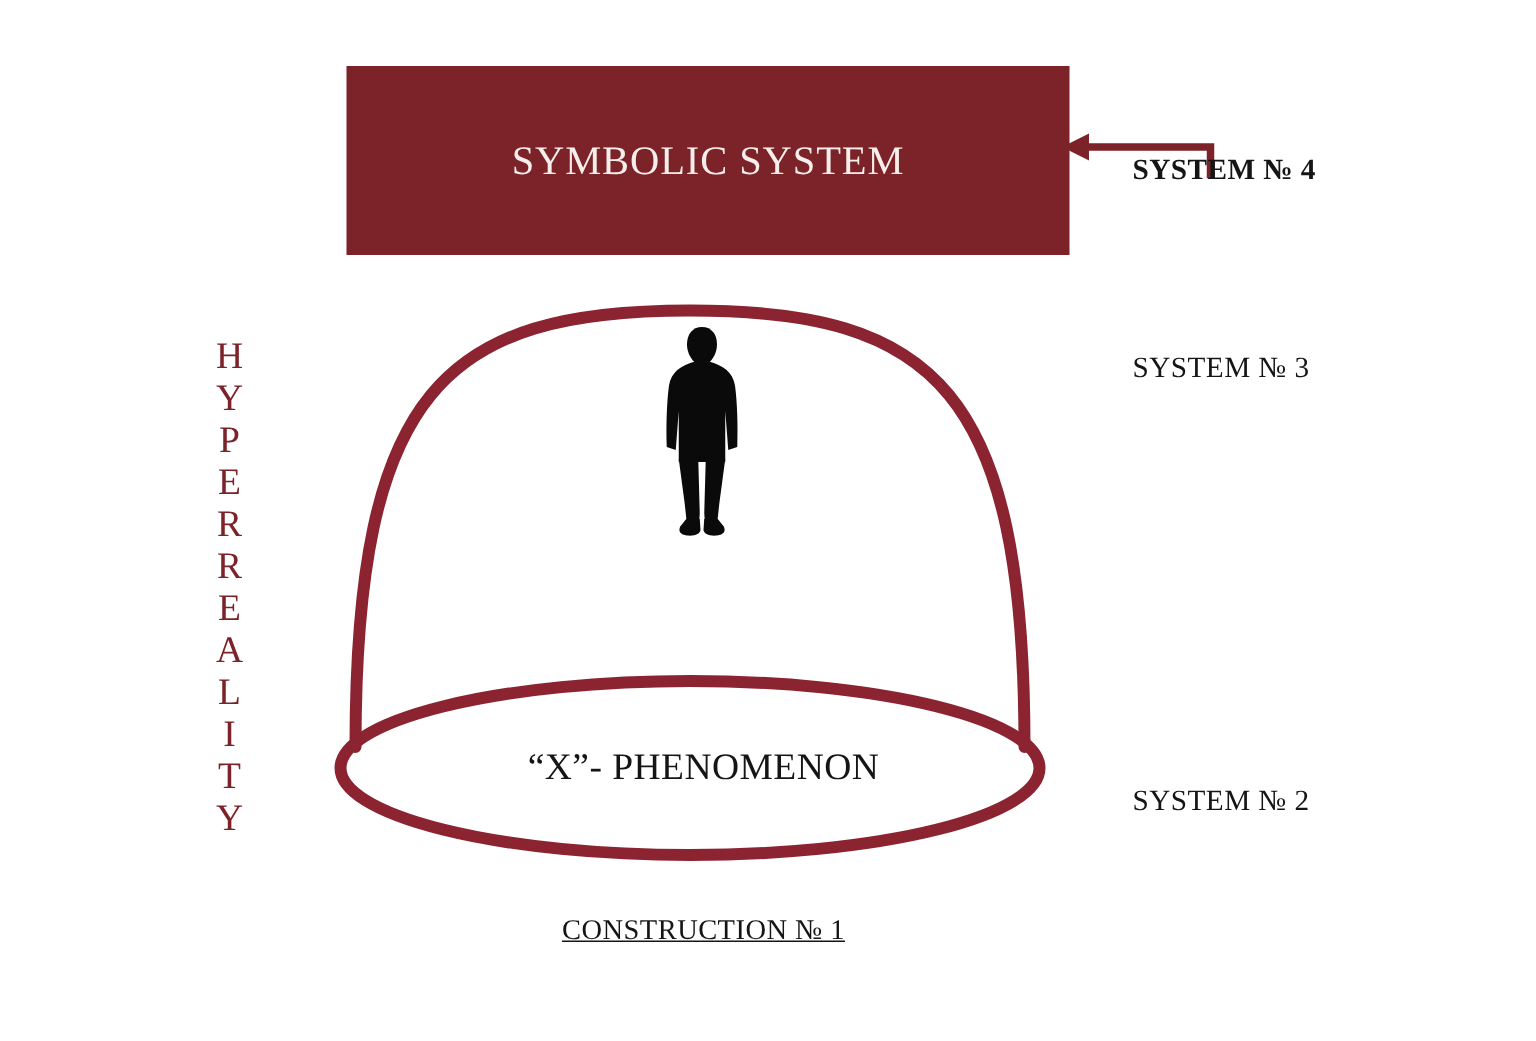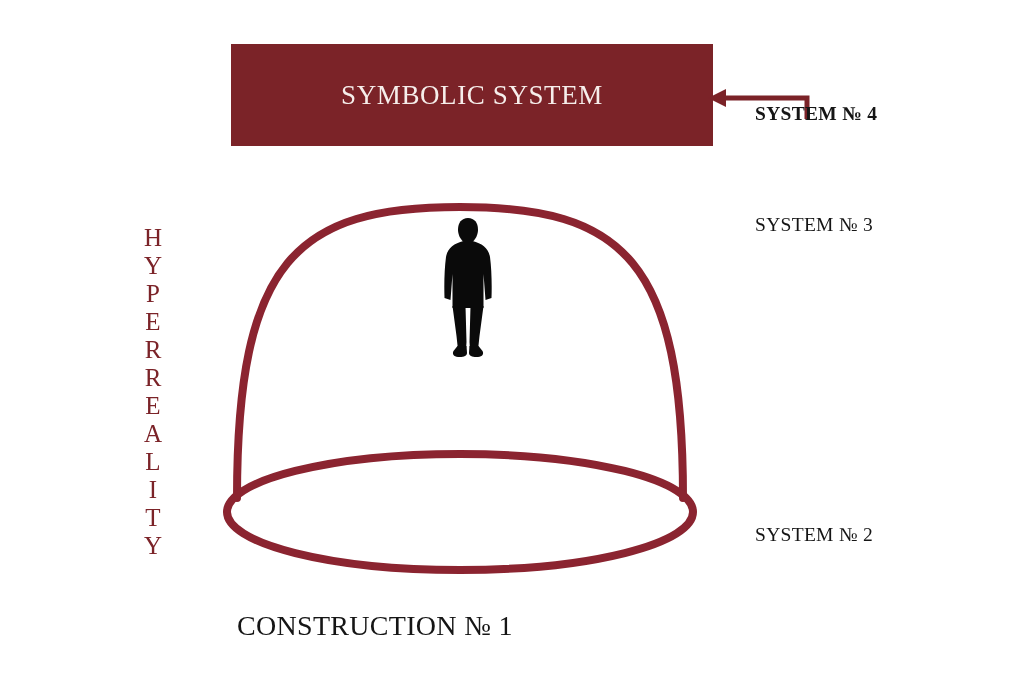--- a/index.html
+++ b/index.html
@@ -19,21 +19,21 @@
     height: 694px;
     background: #ffffff;
   }
 
   
   .symbolic-box {
     position: absolute;
     left: 231px;
     top: 44px;
     width: 482px;
-    height: 102px;
+    height: 126px;
     background: #7B2328;
     display: flex;
     align-items: center;
     justify-content: center;
   }
   .symbolic-box .label {
     color: #F6EEEB;
     font-size: 27px;
     letter-spacing: 0.6px;
     white-space: nowrap;
@@ -51,21 +51,21 @@
   
   .system-label {
     position: absolute;
     left: 755px;
     color: #151515;
     font-size: 19.5px;
     letter-spacing: 0.3px;
     white-space: nowrap;
   }
   .system-label.s4 { top: 103px; font-weight: bold; }
-  .system-label.s3 { top: 214px; }
+  .system-label.s3 { top: 235px; }
   .system-label.s2 { top: 524px; }
 
   
   .hyperreality {
     position: absolute;
     left: 135px;
     top: 224px;
     width: 36px;
     display: flex;
     flex-direction: column;
@@ -106,24 +106,26 @@
     color: #151515;
     font-size: 25px;
     letter-spacing: 0.3px;
     white-space: nowrap;
   }
   .construction-label {
     position: absolute;
     left: 237px;
     top: 610px;
     width: 464px;
+    text-align: center;
     color: #151515;
-    font-size: 28px;
+    font-size: 19px;
     letter-spacing: 0.3px;
     white-space: nowrap;
+    text-decoration: underline;
   }
 </style>
 </head>
 <body>
 
 <div id="stage">
 
   <div class="symbolic-box">
     <span class="label">SYMBOLIC SYSTEM</span>
   </div>
@@ -167,16 +169,17 @@
       <path d="M26.5 25 C17 27.5 10.5 32 9 41 C7.5 52 7 68 7.5 82 L13.5 84 L15.5 58 L15.5 92 L46.5 92 L46.5 58 L48.5 84 L54.5 82 C55 68 54.5 52 53 41 C51.5 32 45 27.5 35.5 25 Z"></path>
 
       <path d="M15.5 90 L28.5 90 L29.5 126 L29 134 L21 134 L19.5 120 Z"></path>
       <path d="M33.5 90 L46.5 90 L42.5 120 L41 134 L33 134 L32.5 126 Z"></path>
 
       <path d="M20.5 130 L29.5 130 L30 137 C30 140 26 141.5 21 141 C16.5 140.5 15 138 16.5 135 Z"></path>
       <path d="M32.5 130 L41.5 130 L45.5 135 C47 138 45.5 140.5 41 141 C36 141.5 32 140 32 137 Z"></path>
     </g>
   </svg>
 
+  <div class="phenomenon-label">“X”- PHENOMENON</div>
 
   <div class="construction-label">CONSTRUCTION № 1</div>
 
 </div>
 
 </body></html>

